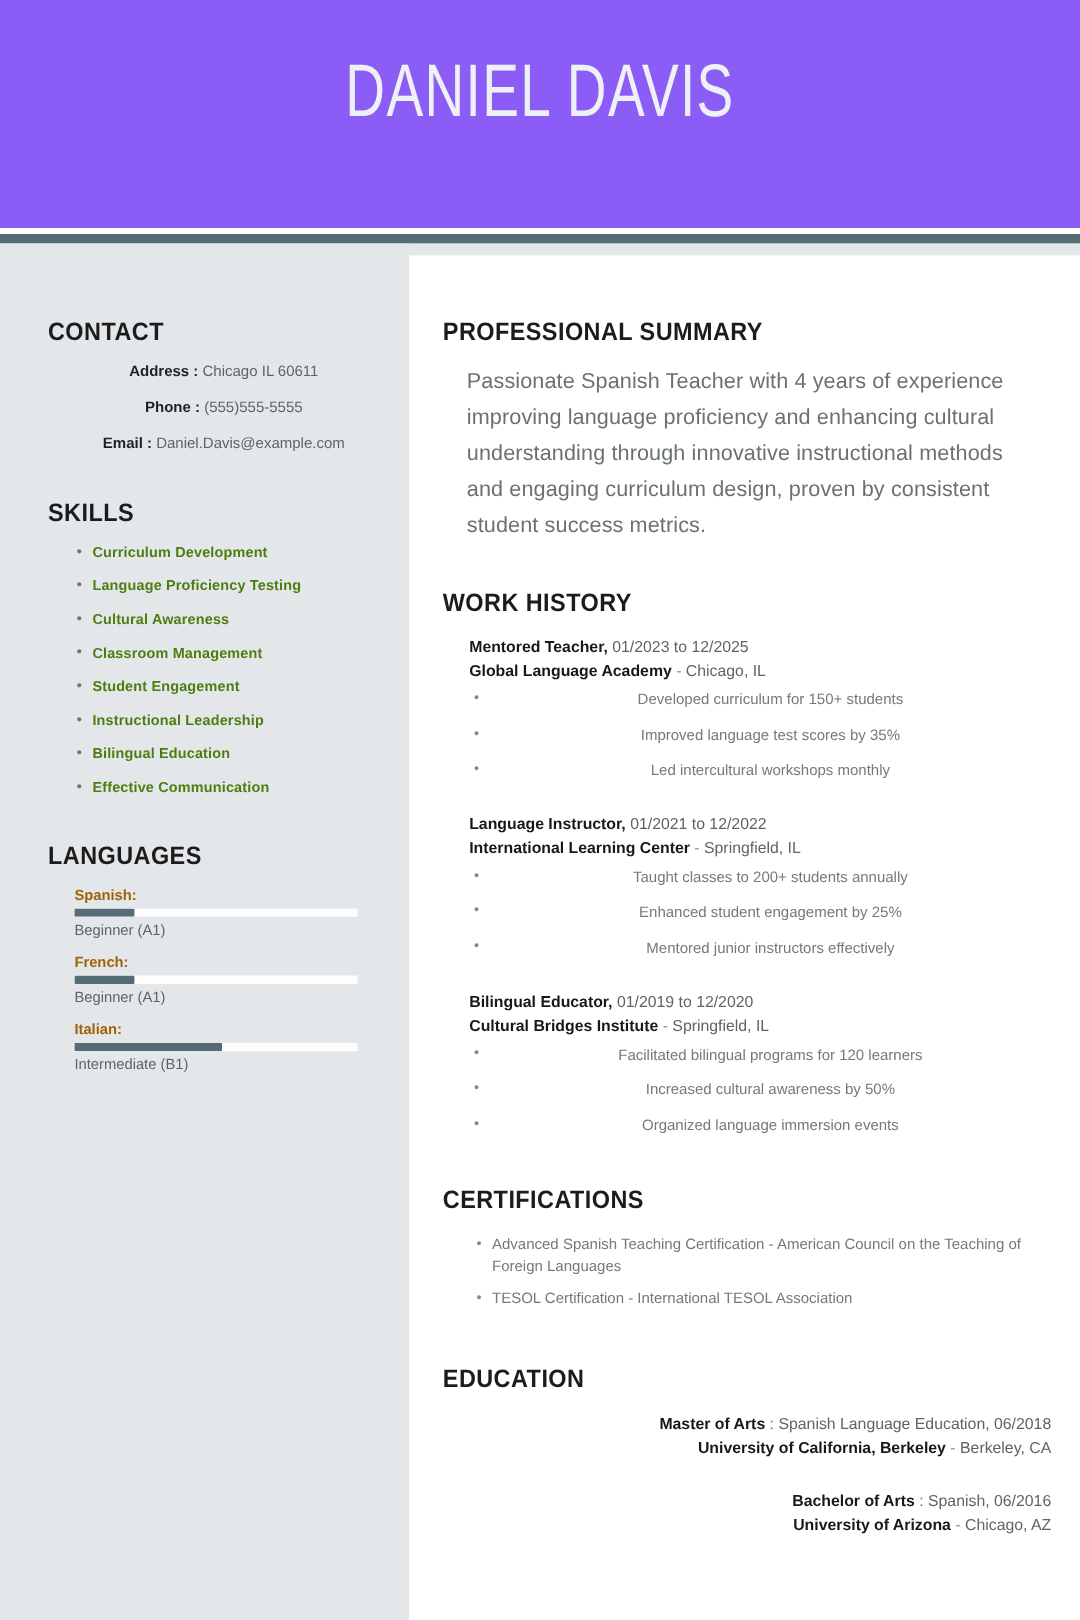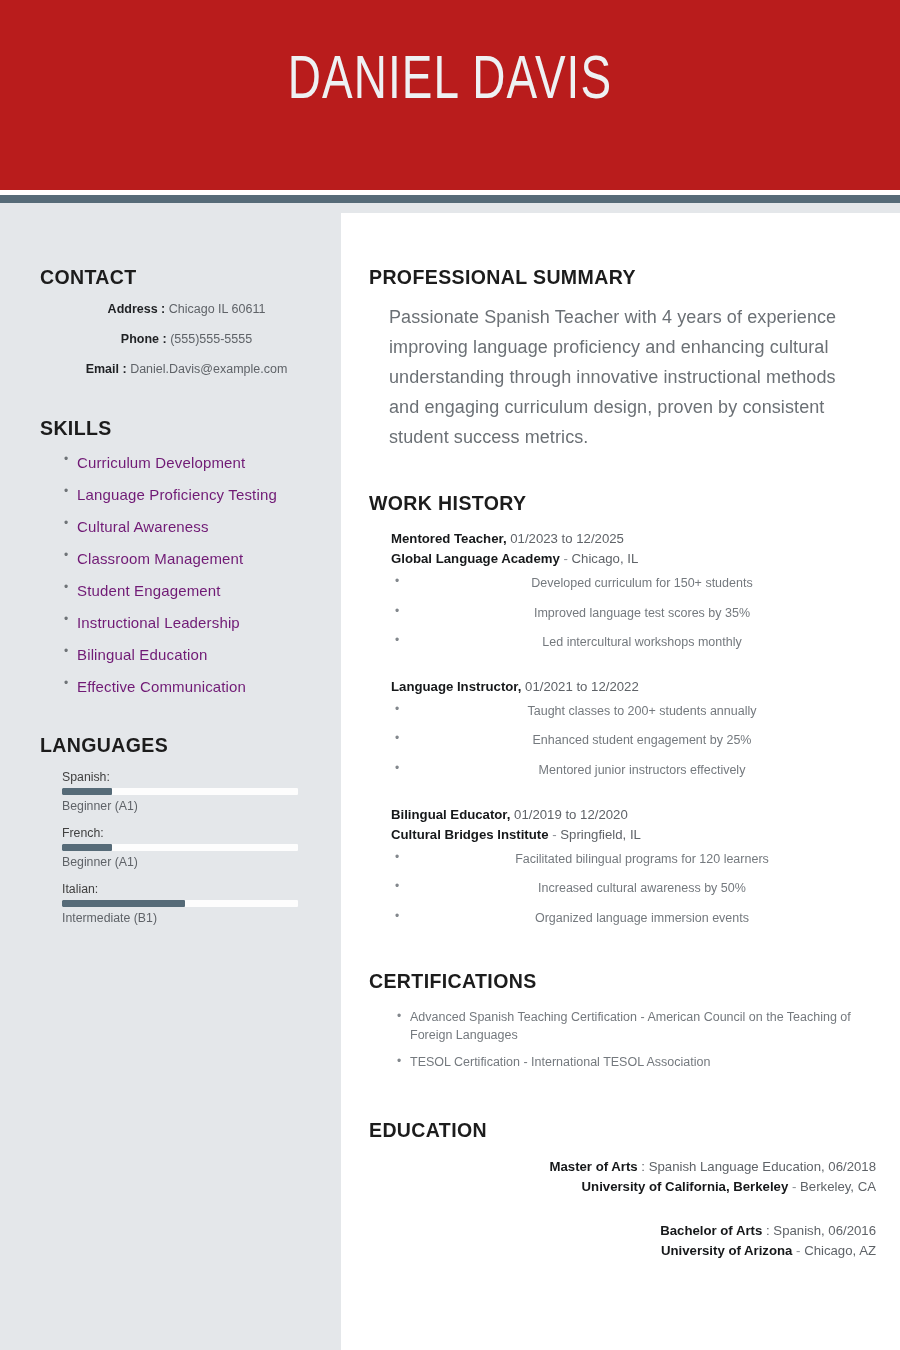--- a/index.html
+++ b/index.html
@@ -18,21 +18,21 @@
     background: #ffffff;
     overflow: hidden;
   }
 
   
   .header {
     position: absolute;
     top: 0; left: 0;
     width: 900px;
     height: 190px;
-    background: #b91c1c;
+    background: #8b5cf6;
   }
   .header-name {
     position: absolute;
     top: 44px;
     left: 0;
     width: 900px;
     text-align: center;
     color: #eef1f3;
     font-family: "Liberation Sans Narrow", "Liberation Sans", sans-serif;
     font-size: 62px;
@@ -105,42 +105,44 @@
     line-height: 1.35;
     margin-bottom: 13px;
     color: #5f6368;
     white-space: nowrap;
   }
   .contact-row b { color: #1f2124; font-weight: bold; }
 
   .bullets { margin-top: 13px; padding-left: 24px; list-style: none; }
   .bullets li {
     position: relative;
-    font-size: 15px;
-    color: #701a75;
+    font-size: 12px;
+    color: #4d7c0f;
     line-height: 1.3;
     margin-bottom: 12.5px;
     padding-left: 13px;
     letter-spacing: 0.15px;
+    font-weight: bold;
   }
   .bullets li::before {
     content: "•";
     position: absolute;
     left: 0; top: -1px;
     color: #6e7377;
     font-size: 12px;
   }
 
   
   .lang-wrap { margin-top: 13px; padding-left: 22px; padding-right: 14px; }
   .lang-item { margin-bottom: 13px; }
   .lang-name {
     font-size: 12.3px;
-    color: #404040;
+    color: #a16207;
     margin-bottom: 4px;
+    font-weight: bold;
   }
   .bar-track {
     width: 236px;
     height: 7px;
     background: #fdfdfd;
     border-radius: 1px;
     overflow: hidden;
     margin-bottom: 4px;
   }
   .bar-fill {
@@ -330,20 +332,25 @@
           <li>Improved language test scores by 35%</li>
           <li>Led intercultural workshops monthly</li>
         </ul>
       </div>
 
       <div class="job">
         <div class="job-line">
           <b>Language Instructor,</b>
           <span>01/2021 to 12/2022</span>
         </div>
+        <div class="job-line">
+          <b>International Learning Center</b>
+          <span class="sep">-</span>
+          <span>Springfield, IL</span>
+        </div>
         <ul class="job-bullets">
           <li>Taught classes to 200+ students annually</li>
           <li>Enhanced student engagement by 25%</li>
           <li>Mentored junior instructors effectively</li>
         </ul>
       </div>
 
       <div class="job">
         <div class="job-line">
           <b>Bilingual Educator,</b>

